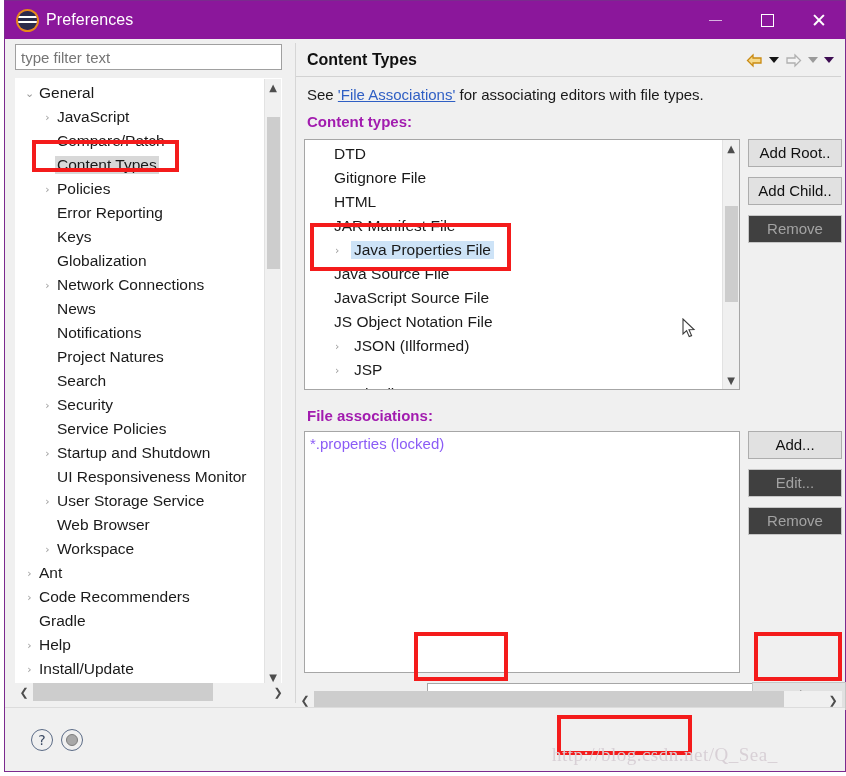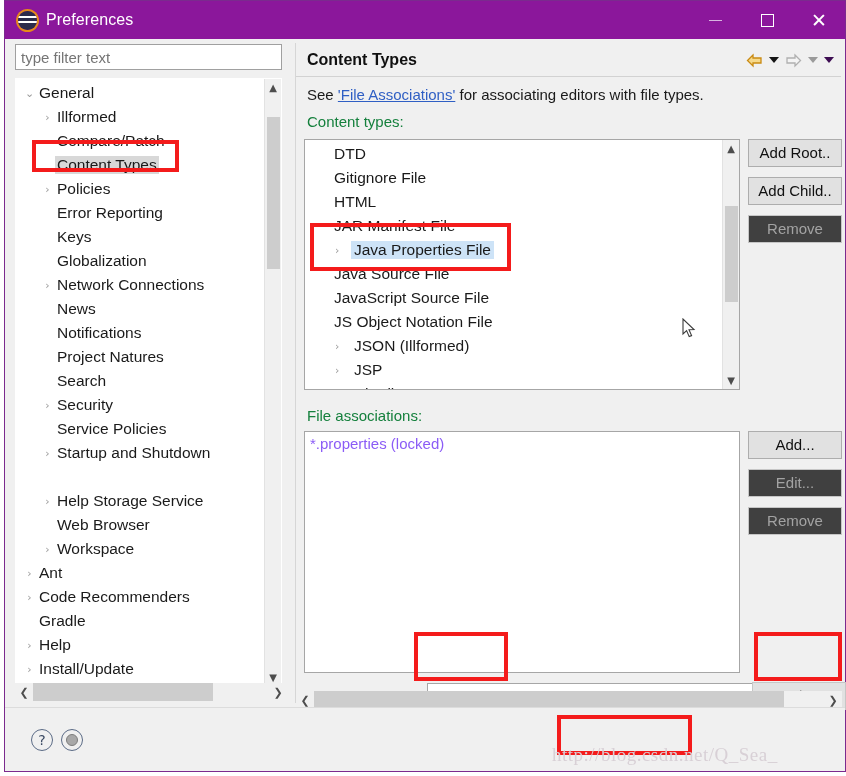--- a/index.html
+++ b/index.html
@@ -193,21 +193,21 @@
   .tri.gray  { border-top: 6px solid #9a9a9a; }
   .tri.purple{ border-top: 6px solid #3d0d52; }
 
   .rp-note {
     position: absolute; left: 11px; top: 43px;
     font-size: 15px; color: #1a1a1a;
   }
   .rp-note a { color: #2f5fc4; text-decoration: underline; }
   .lbl-plain {
     position: absolute;
-    font-size: 15px; color: #15803d;
+    font-size: 15px; color: #a21caf; font-weight: bold;
   }
 
   .ct-list {
     position: absolute;
     left: 8px; top: 96px;
     width: 436px; height: 251px;
     background: #ffffff;
     border: 1px solid #a6a6a6;
     overflow: hidden;
   }
@@ -374,21 +374,21 @@
         <input class="filter-input" type="text" placeholder="type filter text" style="">
 
         <div class="tree">
           <div class="tree-inner" id="tree-inner">
               <div class="tree-row lvl0">
                 <span class="tw">⌄</span>
                 <span class="lbl">General</span>
               </div>
               <div class="tree-row lvl1">
                 <span class="tw">›</span>
-                <span class="lbl">Illformed</span>
+                <span class="lbl">JavaScript</span>
               </div>
               <div class="tree-row lvl1">
                 <span class="tw">&nbsp;</span>
                 <span class="lbl">Compare/Patch</span>
               </div>
               <div class="tree-row lvl1 sel">
                 <span class="tw">&nbsp;</span>
                 <span class="lbl">Content Types</span>
               </div>
               <div class="tree-row lvl1">
@@ -434,24 +434,25 @@
               <div class="tree-row lvl1">
                 <span class="tw">&nbsp;</span>
                 <span class="lbl">Service Policies</span>
               </div>
               <div class="tree-row lvl1">
                 <span class="tw">›</span>
                 <span class="lbl">Startup and Shutdown</span>
               </div>
               <div class="tree-row lvl1">
                 <span class="tw">&nbsp;</span>
-              </div>
-              <div class="tree-row lvl1">
-                <span class="tw">›</span>
-                <span class="lbl">Help Storage Service</span>
+                <span class="lbl">UI Responsiveness Monitor</span>
+              </div>
+              <div class="tree-row lvl1">
+                <span class="tw">›</span>
+                <span class="lbl">User Storage Service</span>
               </div>
               <div class="tree-row lvl1">
                 <span class="tw">&nbsp;</span>
                 <span class="lbl">Web Browser</span>
               </div>
               <div class="tree-row lvl1">
                 <span class="tw">›</span>
                 <span class="lbl">Workspace</span>
               </div>
               <div class="tree-row lvl0">

